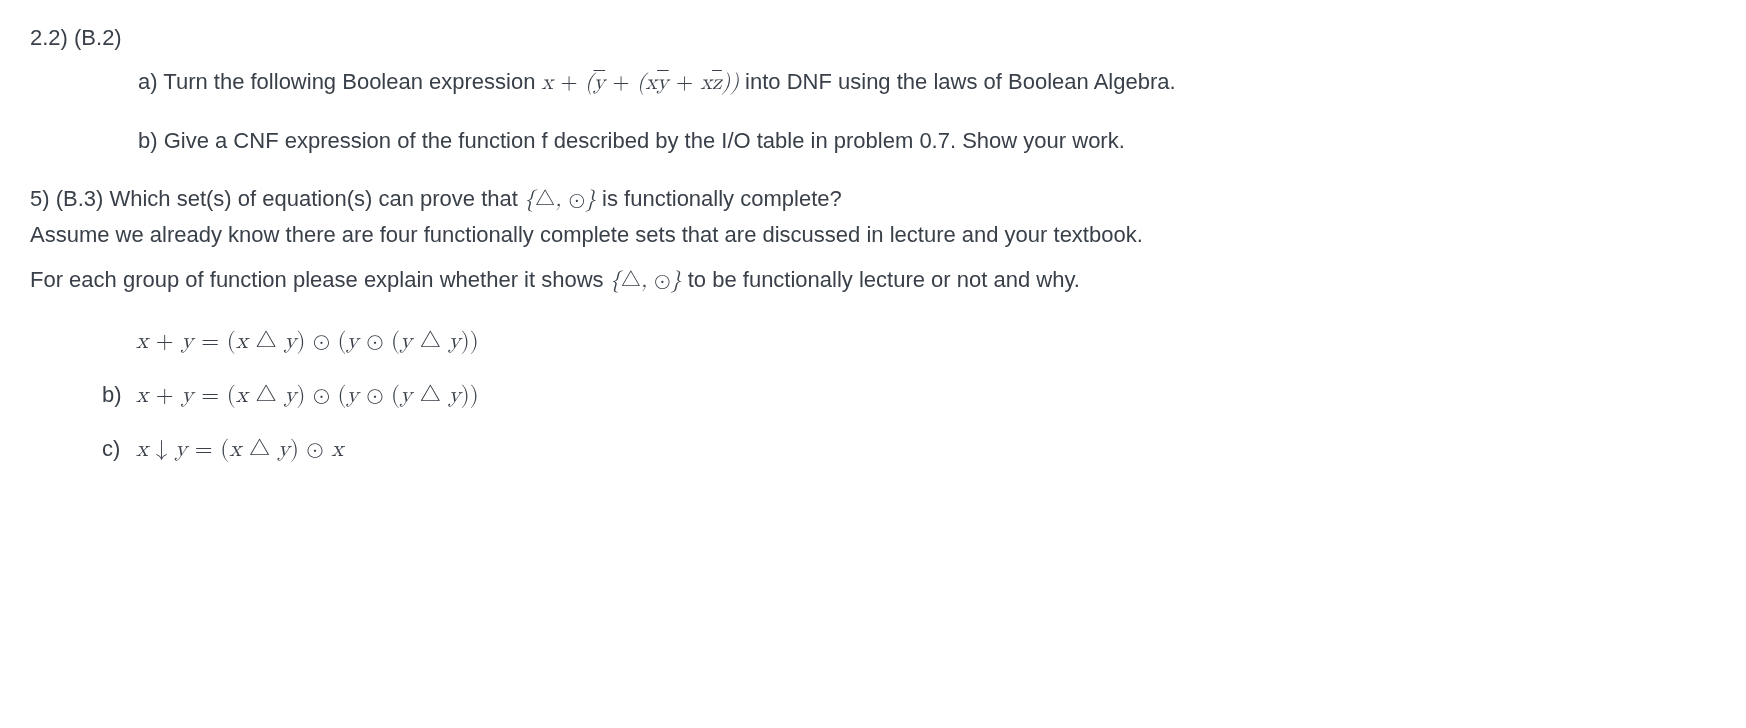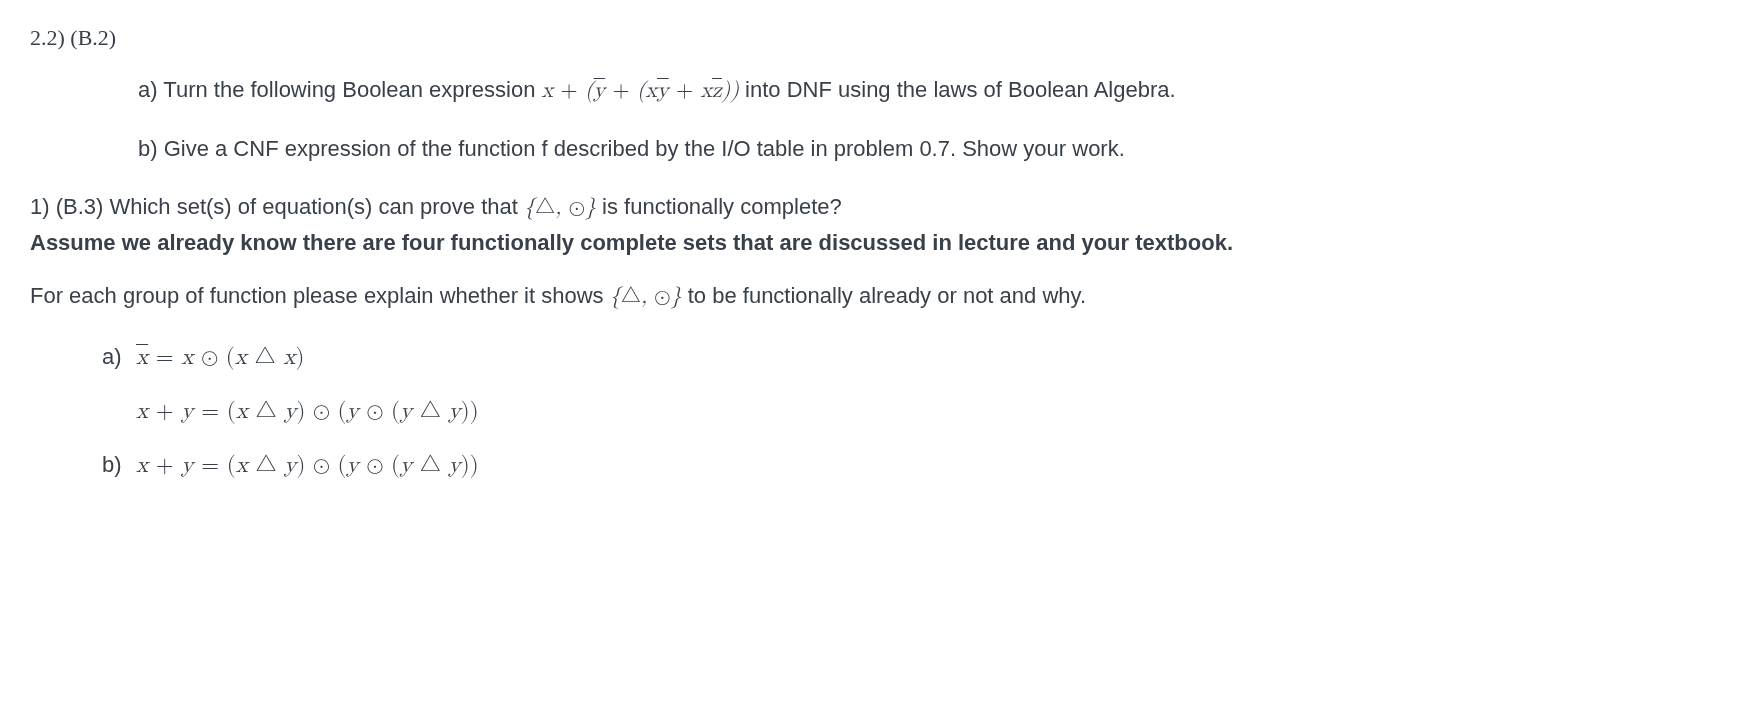--- a/index.html
+++ b/index.html
@@ -9,33 +9,31 @@
     }
     body {
       font-family: 'Segoe UI', -apple-system, BlinkMacSystemFont, sans-serif;
       color: #394049;
       font-size: 22px;
       line-height: 1.65;
       padding: 20px 30px;
       background: #ffffff;
     }
     .problem-number {
-      margin-bottom: 16px;
-      font-family: Liberation Serif, serif;
+      margin-bottom: 8px;
     }
     .sub-item {
       margin-left: 108px;
       margin-bottom: 22px;
     }
     .problem-block {
       margin-bottom: 18px;
     }
     .assume-line {
-      margin-bottom: 16px;
-      font-weight: bold;
+      margin-bottom: 8px;
     }
     .eqn-group {
       margin-left: 72px;
       margin-top: 24px;
     }
     .eqn-line {
       margin-bottom: 16px;
       font-family: 'Cambria Math', 'Latin Modern Math', 'STIX Two Math', serif;
       font-size: 23px;
     }
@@ -83,35 +81,35 @@
 <div class="problem-number">2.2) (B.2)</div>
 
 <div class="sub-item">
   <span>a) Turn the following Boolean expression </span><span class="math"><span class="mathit">x</span> <span class="op">+</span> (<span class="mathit bar">y</span> <span class="op">+</span> (<span class="mathit">x</span><span class="mathit bar">y</span> <span class="op">+</span> <span class="mathit">x</span><span class="mathit bar">z</span>))</span><span> into DNF using the laws of Boolean Algebra.</span>
 </div>
 
 <div class="sub-item">b) Give a CNF expression of the function f described by the I/O table in problem 0.7. Show your work.</div>
 
 <div class="problem-block">
   <div>
-    <span>1) (B.3) Which set(s) of equation(s) can prove that </span><span class="math">{<span class="tri">△</span>, <span class="odot">⊙</span>}</span><span> is functionally complete?</span>
+    <span>5) (B.3) Which set(s) of equation(s) can prove that </span><span class="math">{<span class="tri">△</span>, <span class="odot">⊙</span>}</span><span> is functionally complete?</span>
   </div>
   <div class="assume-line">Assume we already know there are four functionally complete sets that are discussed in lecture and your textbook.</div>
   <div>
-    <span>For each group of function please explain whether it shows </span><span class="math">{<span class="tri">△</span>, <span class="odot">⊙</span>}</span><span> to be functionally already or not and why.</span>
+    <span>For each group of function please explain whether it shows </span><span class="math">{<span class="tri">△</span>, <span class="odot">⊙</span>}</span><span> to be functionally lecture or not and why.</span>
   </div>
 </div>
 
 <div class="eqn-group">
 
-  <div class="eqn-line">
-    <span class="eqn-label">a)</span><span><span class="mathit bar">x</span> <span class="op">=</span> <span class="mathit">x</span> <span class="odot">⊙</span> (<span class="mathit">x</span> <span class="tri">△</span> <span class="mathit">x</span>)</span>
-  </div>
   <div class="eqn-line">
     <span class="eqn-indent"></span><span><span class="mathit">x</span> <span class="op">+</span> <span class="mathit">y</span> <span class="op">=</span> (<span class="mathit">x</span> <span class="tri">△</span> <span class="mathit">y</span>) <span class="odot">⊙</span> (<span class="mathit">y</span> <span class="odot">⊙</span> (<span class="mathit">y</span> <span class="tri">△</span> <span class="mathit">y</span>))</span>
   </div>
 
   <div class="eqn-line">
     <span class="eqn-label">b)</span><span><span class="mathit">x</span> <span class="op">+</span> <span class="mathit">y</span> <span class="op">=</span> (<span class="mathit">x</span> <span class="tri">△</span> <span class="mathit">y</span>) <span class="odot">⊙</span> (<span class="mathit">y</span> <span class="odot">⊙</span> (<span class="mathit">y</span> <span class="tri">△</span> <span class="mathit">y</span>))</span>
   </div>
 
+  <div class="eqn-line">
+    <span class="eqn-label">c)</span><span><span class="mathit">x</span> <span class="op">↓</span> <span class="mathit">y</span> <span class="op">=</span> (<span class="mathit">x</span> <span class="tri">△</span> <span class="mathit">y</span>) <span class="odot">⊙</span> <span class="mathit">x</span></span>
+  </div>
 
 </div>
 
 </body></html>

